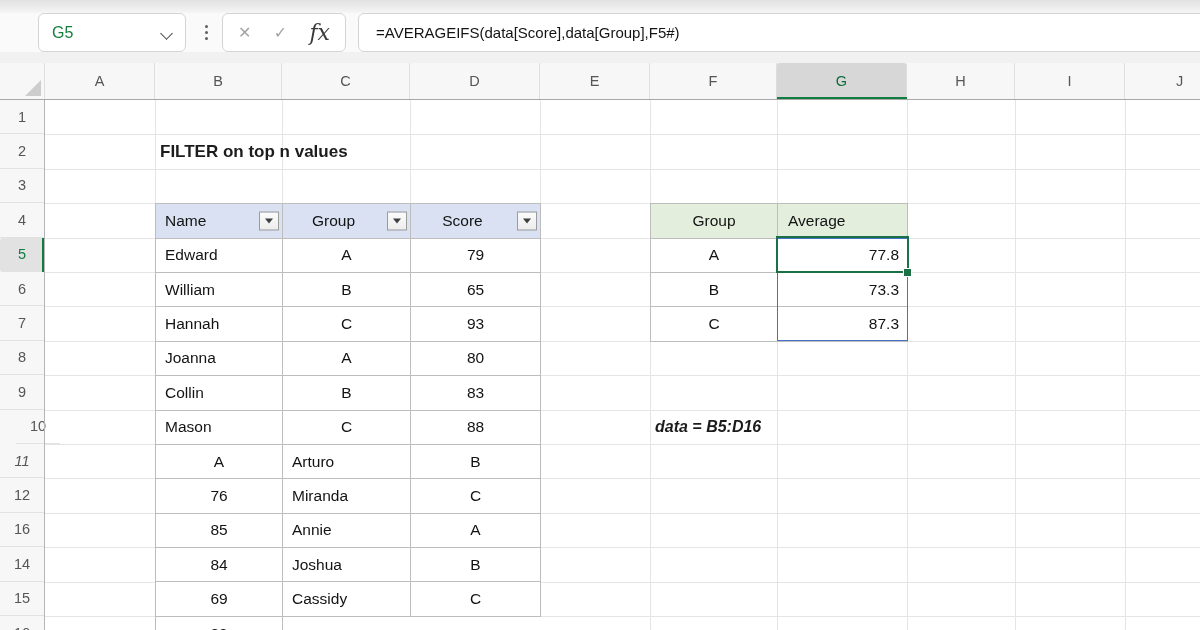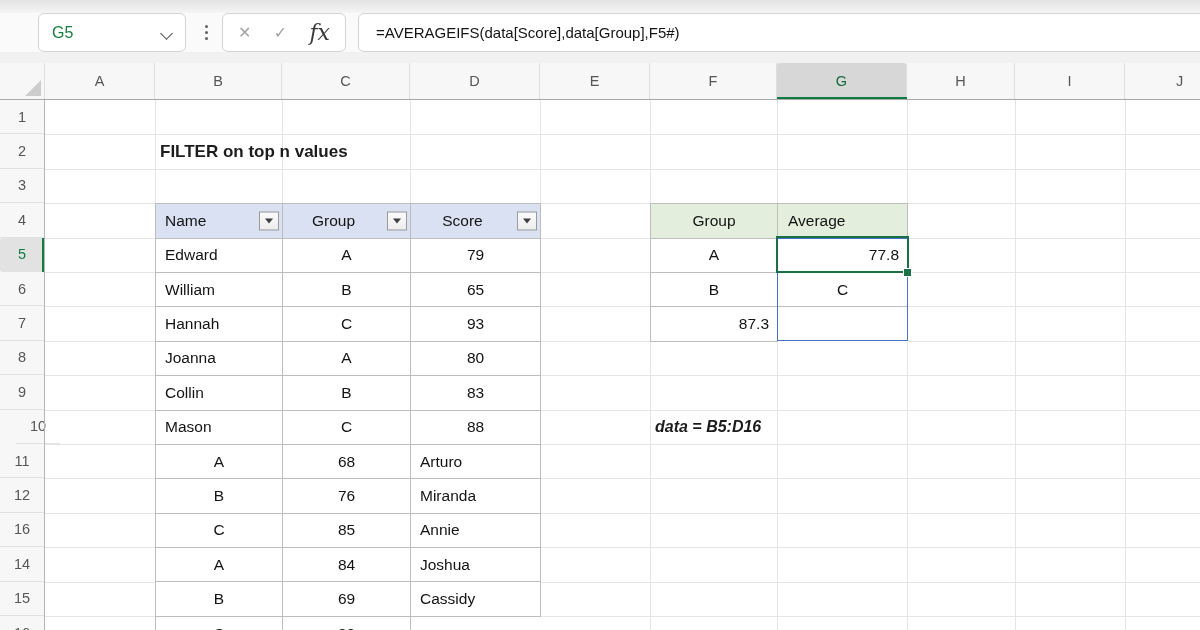--- a/index.html
+++ b/index.html
@@ -152,21 +152,21 @@
       <div class="rowcell" style="top: 71.4px; height: 34.4px;">2</div>
       <div class="rowcell" style="top: 105.8px; height: 34.4px;">3</div>
       <div class="rowcell" style="top: 140.2px; height: 34.4px;">4</div>
       <div class="rowcell sel" style="top: 174.6px; height: 34.4px;">5</div>
       <div class="rowcell-green" style="top: 174.6px; height: 34.4px;"></div>
       <div class="rowcell" style="top: 209px; height: 34.4px;">6</div>
       <div class="rowcell" style="top: 243.4px; height: 34.4px;">7</div>
       <div class="rowcell" style="top: 277.8px; height: 34.4px;">8</div>
       <div class="rowcell" style="top: 312.2px; height: 34.4px;">9</div>
       <div class="rowcell" style="top: 346.6px; height: 34.4px; margin-left: 16px;">10</div>
-      <div class="rowcell" style="top: 381px; height: 34.4px;">11</div>
+      <div class="rowcell" style="top: 381px; height: 34.4px; font-style: italic;">11</div>
       <div class="rowcell" style="top: 415.4px; height: 34.4px;">12</div>
       <div class="rowcell" style="top: 449.8px; height: 34.4px;">16</div>
       <div class="rowcell" style="top: 484.2px; height: 34.4px;">14</div>
       <div class="rowcell" style="top: 518.6px; height: 34.4px;">15</div>
       <div class="rowcell" style="top: 553px; height: 34.4px;">16</div>
     </div>
   <div class="colhdr-border"></div>
   <div class="rowhdr-border"></div>
 
   <div class="title" style="left:160px;top:71.4px;height:34.4px;">FILTER on top n values</div>
@@ -202,21 +202,20 @@
       <div class="cell al">Joanna</div>
       <div class="cell ac">A</div>
       <div class="cell ac">80</div>
       <div class="cell al">Collin</div>
       <div class="cell ac">B</div>
       <div class="cell ac">83</div>
       <div class="cell al">Mason</div>
       <div class="cell ac">C</div>
       <div class="cell ac">88</div>
       <div class="cell ac">A</div>
-      <div class="cell ac">68</div>
       <div class="cell al">Arturo</div>
       <div class="cell ac">B</div>
       <div class="cell ac">76</div>
       <div class="cell al">Miranda</div>
       <div class="cell ac">C</div>
       <div class="cell ac">85</div>
       <div class="cell al">Annie</div>
       <div class="cell ac">A</div>
       <div class="cell ac">84</div>
       <div class="cell al">Joshua</div>
@@ -225,20 +224,21 @@
       <div class="cell al">Cassidy</div>
       <div class="cell ac">C</div>
       <div class="cell ac">83</div>
     </div>
   <div id="summarytable" class="tbl" style="left: 650px; top: 140.2px; grid-template-columns: 127px 130px; grid-auto-rows: 34.4px;">
       <div class="cell hd-green ac">Group</div>
       <div class="cell hd-green pl10">Average</div>
       <div class="cell ac">A</div>
       <div class="cell ar">77.8</div>
       <div class="cell ac">B</div>
+      <div class="cell ar">73.3</div>
       <div class="cell ac">C</div>
       <div class="cell ar">87.3</div>
     </div>
 
   <div class="spill" style="left:776.5px;top:174.6px;width:131px;height:103.4px;"></div>
   <div class="activecell" style="left:775.5px;top:173.2px;width:133px;height:37px;"></div>
   <div class="fillhandle" style="left:903px;top:204.5px;"></div>
 
   <div class="note" style="left:655px;top:346.6px;height:34.4px;">data = B5:D16</div>
 </div>

